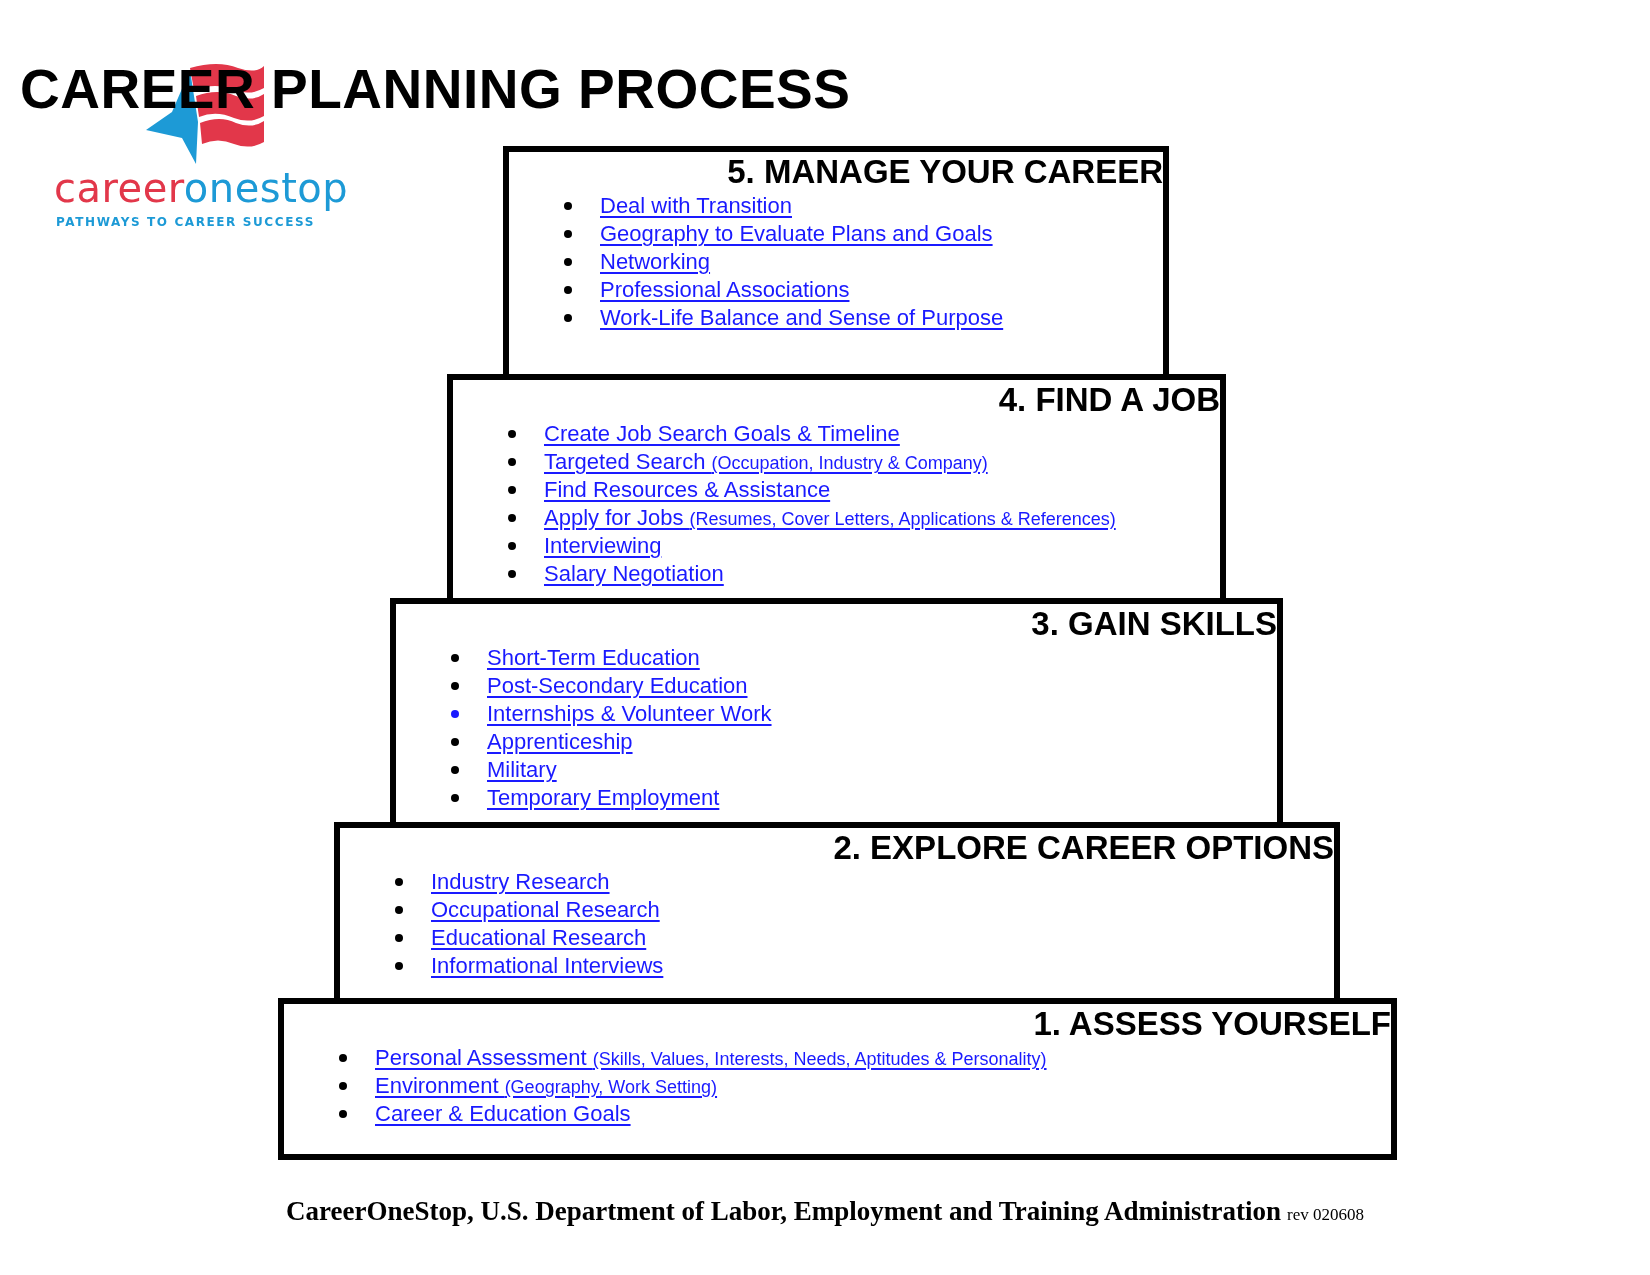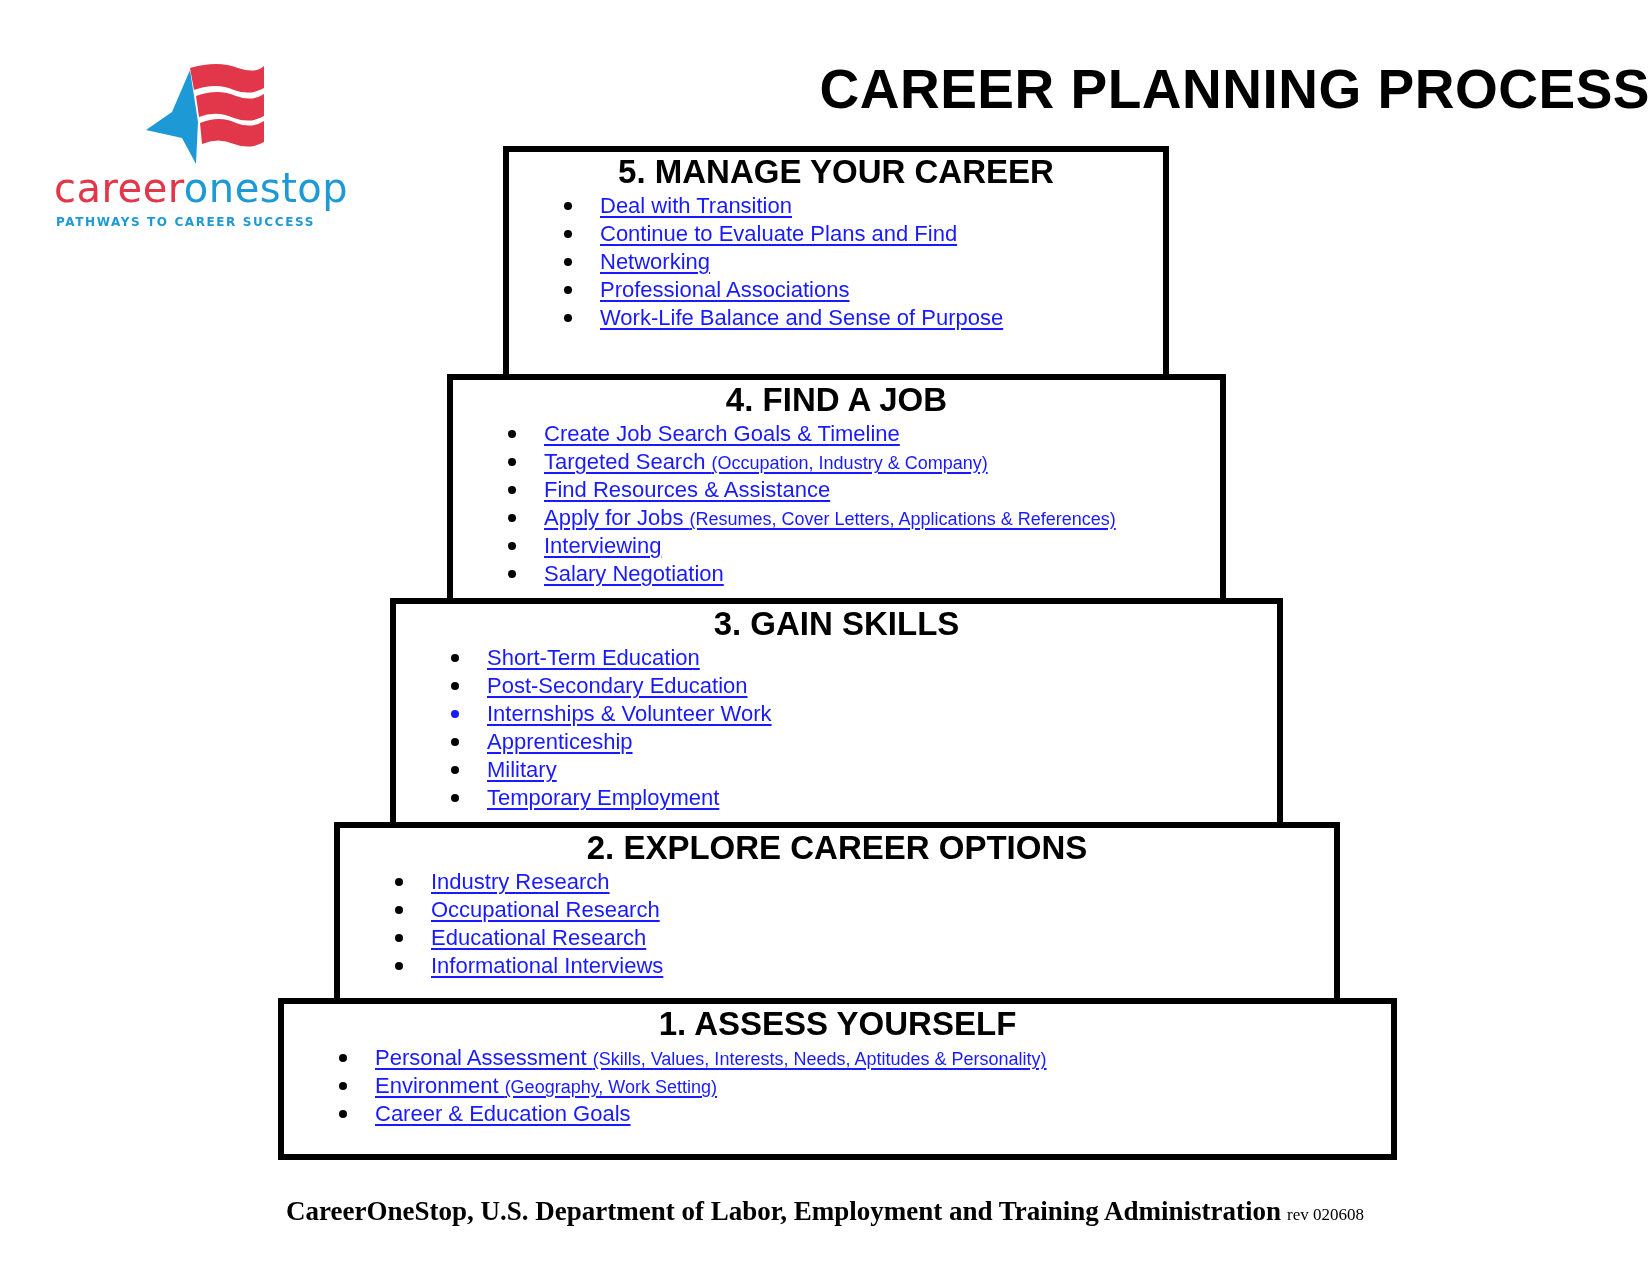--- a/index.html
+++ b/index.html
@@ -6,24 +6,24 @@
   body { width: 1650px; height: 1275px; position: relative; overflow: hidden;
          font-family: "Liberation Sans", sans-serif; color: #000; }
   .logo { position: absolute; left: 50px; top: 60px; width: 300px; height: 180px; }
   .logo svg { position: absolute; left: 88px; top: 0; }
   .logo .wordmark { position: absolute; left: 4px; top: 108px; font-size: 40px; letter-spacing: 0.5px;
                     font-family: "DejaVu Sans", sans-serif; line-height: 1; white-space: nowrap; }
   .logo .wm-red { color: #e2374a; }
   .logo .wm-blue { color: #1d9ad6; }
   .logo .tagline { position: absolute; left: 6px; top: 155px; font-size: 12px; font-weight: bold;
                    color: #1d9ad6; letter-spacing: 1.6px; font-family: "DejaVu Sans", sans-serif; white-space: nowrap; }
-  .title { position: absolute; left: 0; width: 1650px; top: 62px; text-align: right;
+  .title { position: absolute; left: 0; width: 1650px; top: 62px; text-align: left;
            font-size: 55px; font-weight: bold; letter-spacing: 0.5px; line-height: 1; padding-left: 20px; box-sizing: border-box; }
   .step { position: absolute; border: 6px solid #000; background: #fff; box-sizing: border-box; }
-  .step h2 { margin: 0; text-align: center; font-size: 33px; font-weight: bold; line-height: 36px; }
+  .step h2 { margin: 0; text-align: right; font-size: 33px; font-weight: bold; line-height: 36px; }
   .step ul { list-style: none; margin: 2px 0 0 0; padding: 0; }
   .step li { position: relative; font-size: 22px; line-height: 28px; height: 28px; white-space: nowrap; }
   .step li .bullet { position: absolute; left: -36px; top: 10px; width: 8px; height: 8px; border-radius: 50%; background: #000; }
   .step li .bullet.blue { background: #1a1aff; }
   .step li a { color: #1a1aff; text-decoration: underline; text-decoration-thickness: 1.5px; text-underline-offset: 3px; }
   .step li a .sub { font-size: 18px; }
   #s5 { left: 503px; top: 146px; width: 666px; height: 236px; z-index: 1; }
   #s4 { left: 447px; top: 374px; width: 779px; height: 230px; z-index: 2; }
   #s3 { left: 390px; top: 598px; width: 893px; height: 232px; z-index: 3; }
   #s2 { left: 334px; top: 822px; width: 1006px; height: 182px; z-index: 4; }
@@ -52,21 +52,21 @@
   <div class="wordmark"><span class="wm-red">career</span><span class="wm-blue">onestop</span></div>
   <div class="tagline">PATHWAYS TO CAREER SUCCESS</div>
 </div>
 
 <div class="title">CAREER PLANNING PROCESS</div>
 
 <div class="step" id="s5">
   <h2>5. MANAGE YOUR CAREER</h2>
   <ul>
     <li><span class="bullet"></span><a><span>Deal with Transition</span></a></li>
-    <li><span class="bullet"></span><a><span>Continue to Evaluate Plans and Find</span></a></li>
+    <li><span class="bullet"></span><a><span>Geography to Evaluate Plans and Goals</span></a></li>
     <li><span class="bullet"></span><a><span>Networking</span></a></li>
     <li><span class="bullet"></span><a><span>Professional Associations</span></a></li>
     <li><span class="bullet"></span><a><span>Work-Life Balance and Sense of Purpose</span></a></li>
   </ul>
 </div>
 
 <div class="step" id="s4">
   <h2>4. FIND A JOB</h2>
   <ul>
     <li><span class="bullet"></span><a><span>Create Job Search Goals &amp; Timeline</span></a></li>

